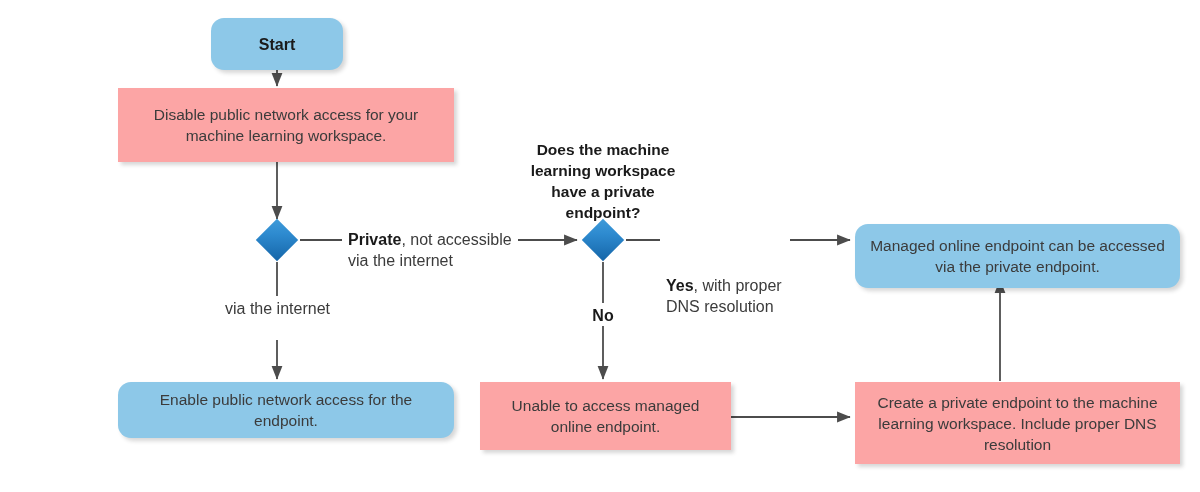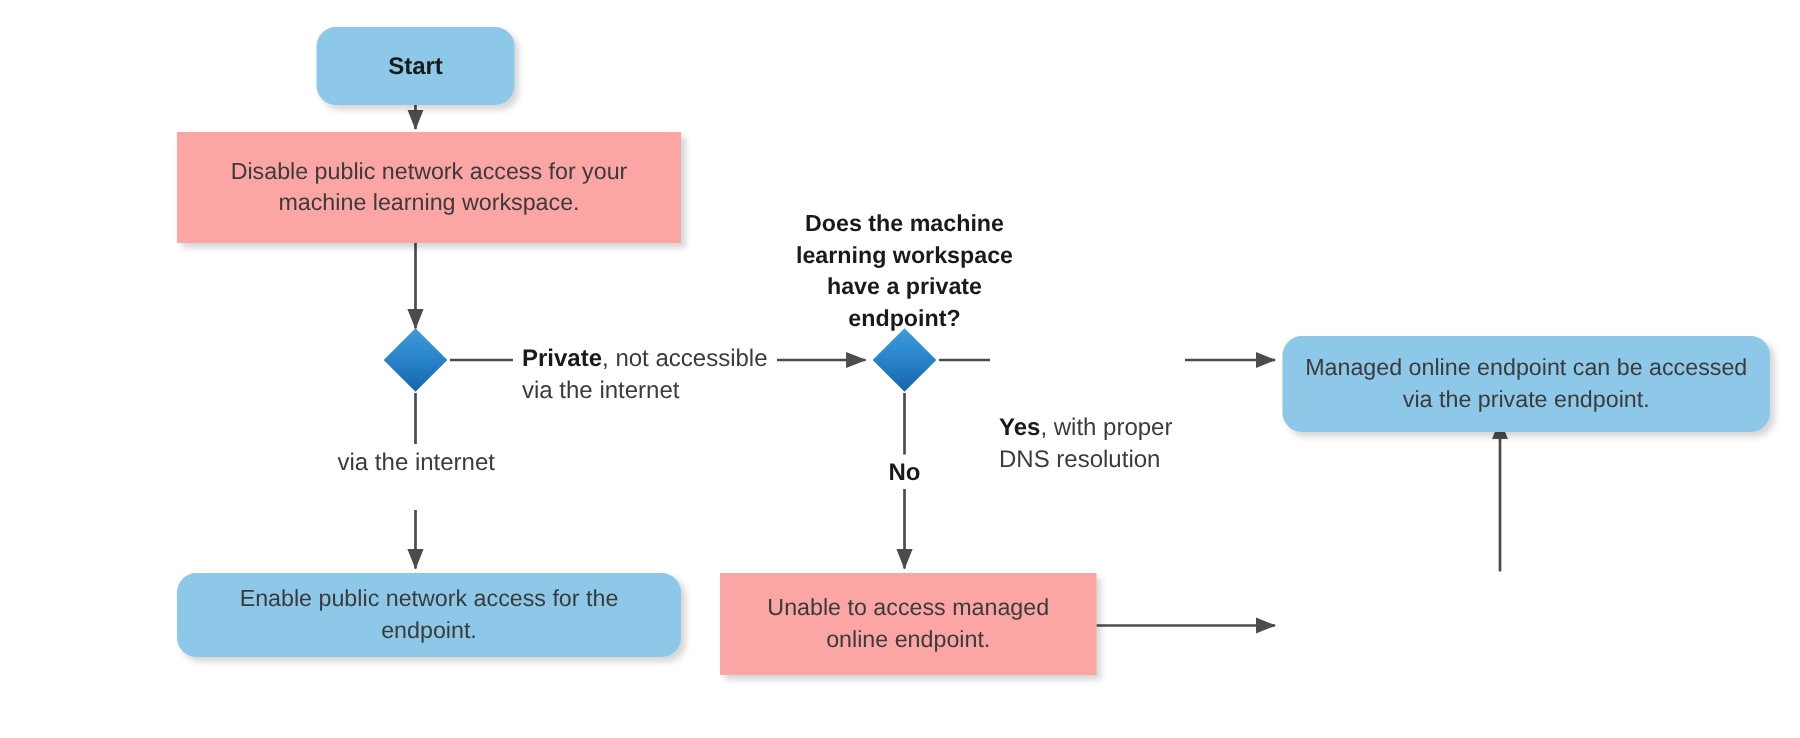--- a/index.html
+++ b/index.html
@@ -152,14 +152,15 @@
   </div>
 
   <div class="edge-label" style="left:573px; top:305px; width:60px; text-align:center; font-weight:bold; color:#1a1a1a;">No</div>
 
   <div class="node node-blue rounded" style="left:855px; top:224px; width:325px; height:64px;">Managed online endpoint can be accessed via the private endpoint.</div>
 
   <div class="node node-blue rounded" style="left:118px; top:382px; width:336px; height:56px;">Enable public network access for the endpoint.</div>
 
   <div class="node node-green" style="left:480px; top:382px; width:251px; height:68px;">Unable to access managed online endpoint.</div>
 
+  <div class="node node-green" style="left:855px; top:382px; width:325px; height:82px;">Create a private endpoint to the machine learning workspace. Include proper DNS resolution</div>
 
 </div>
 
 </body></html>

